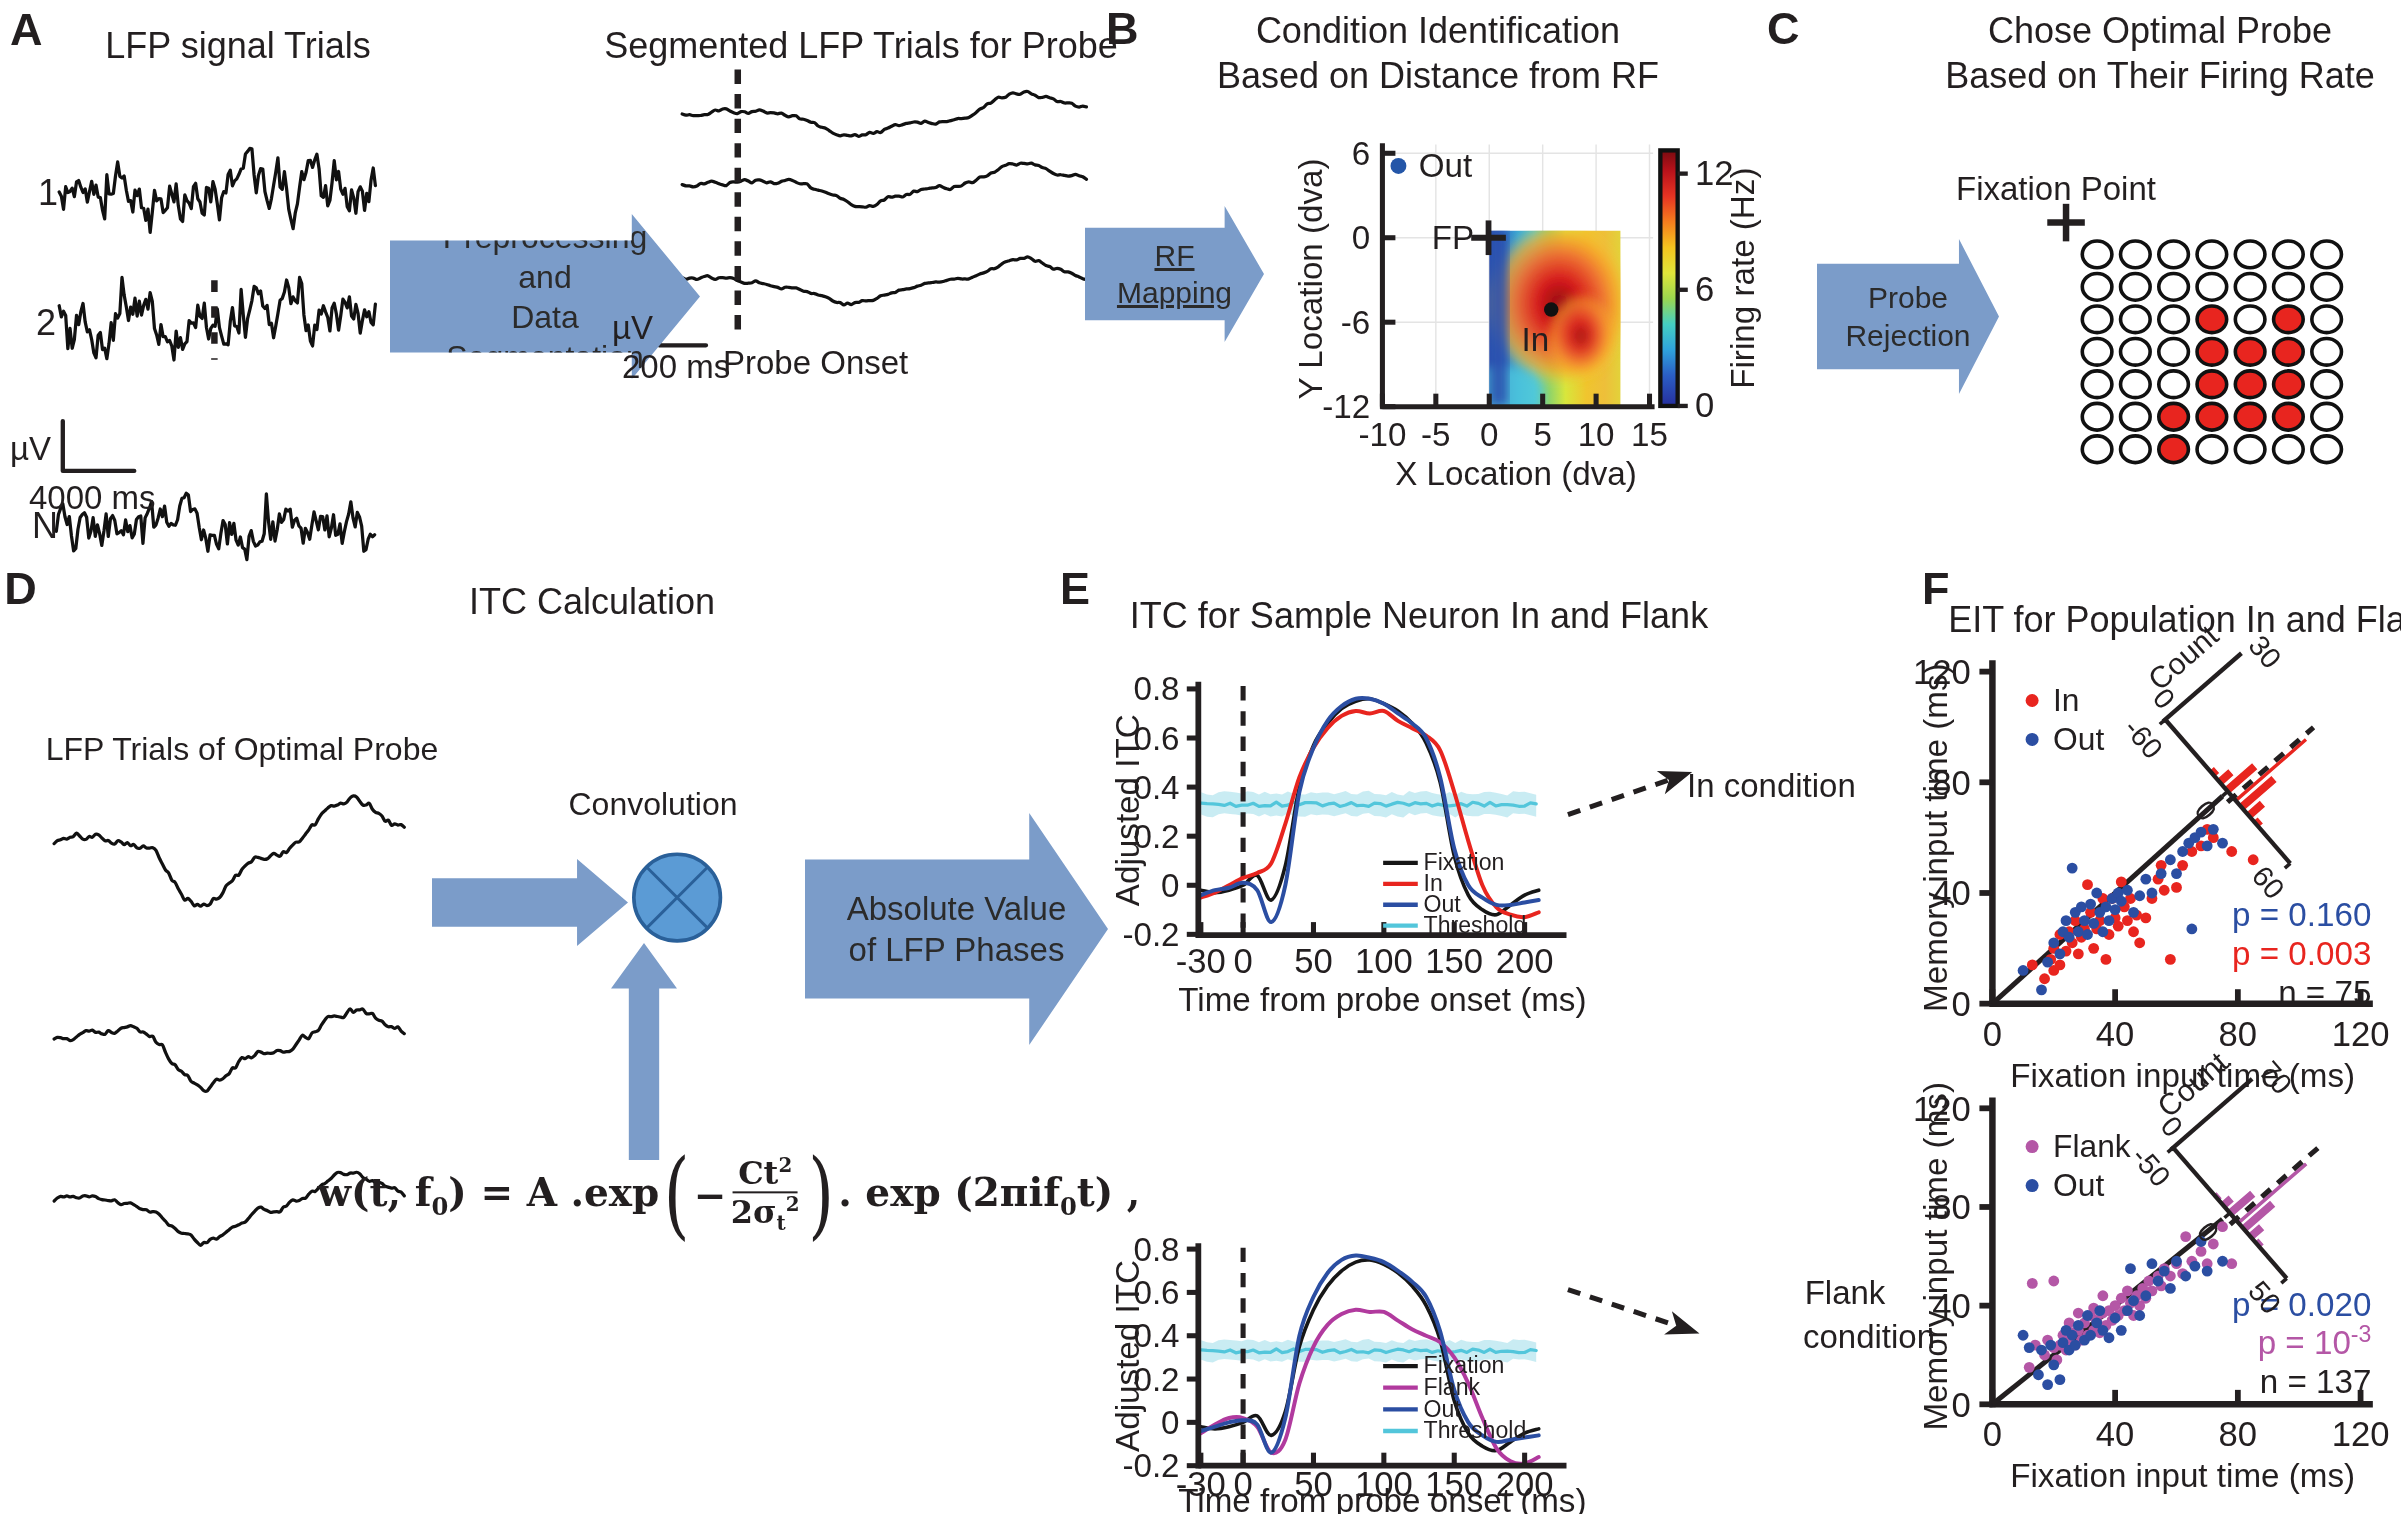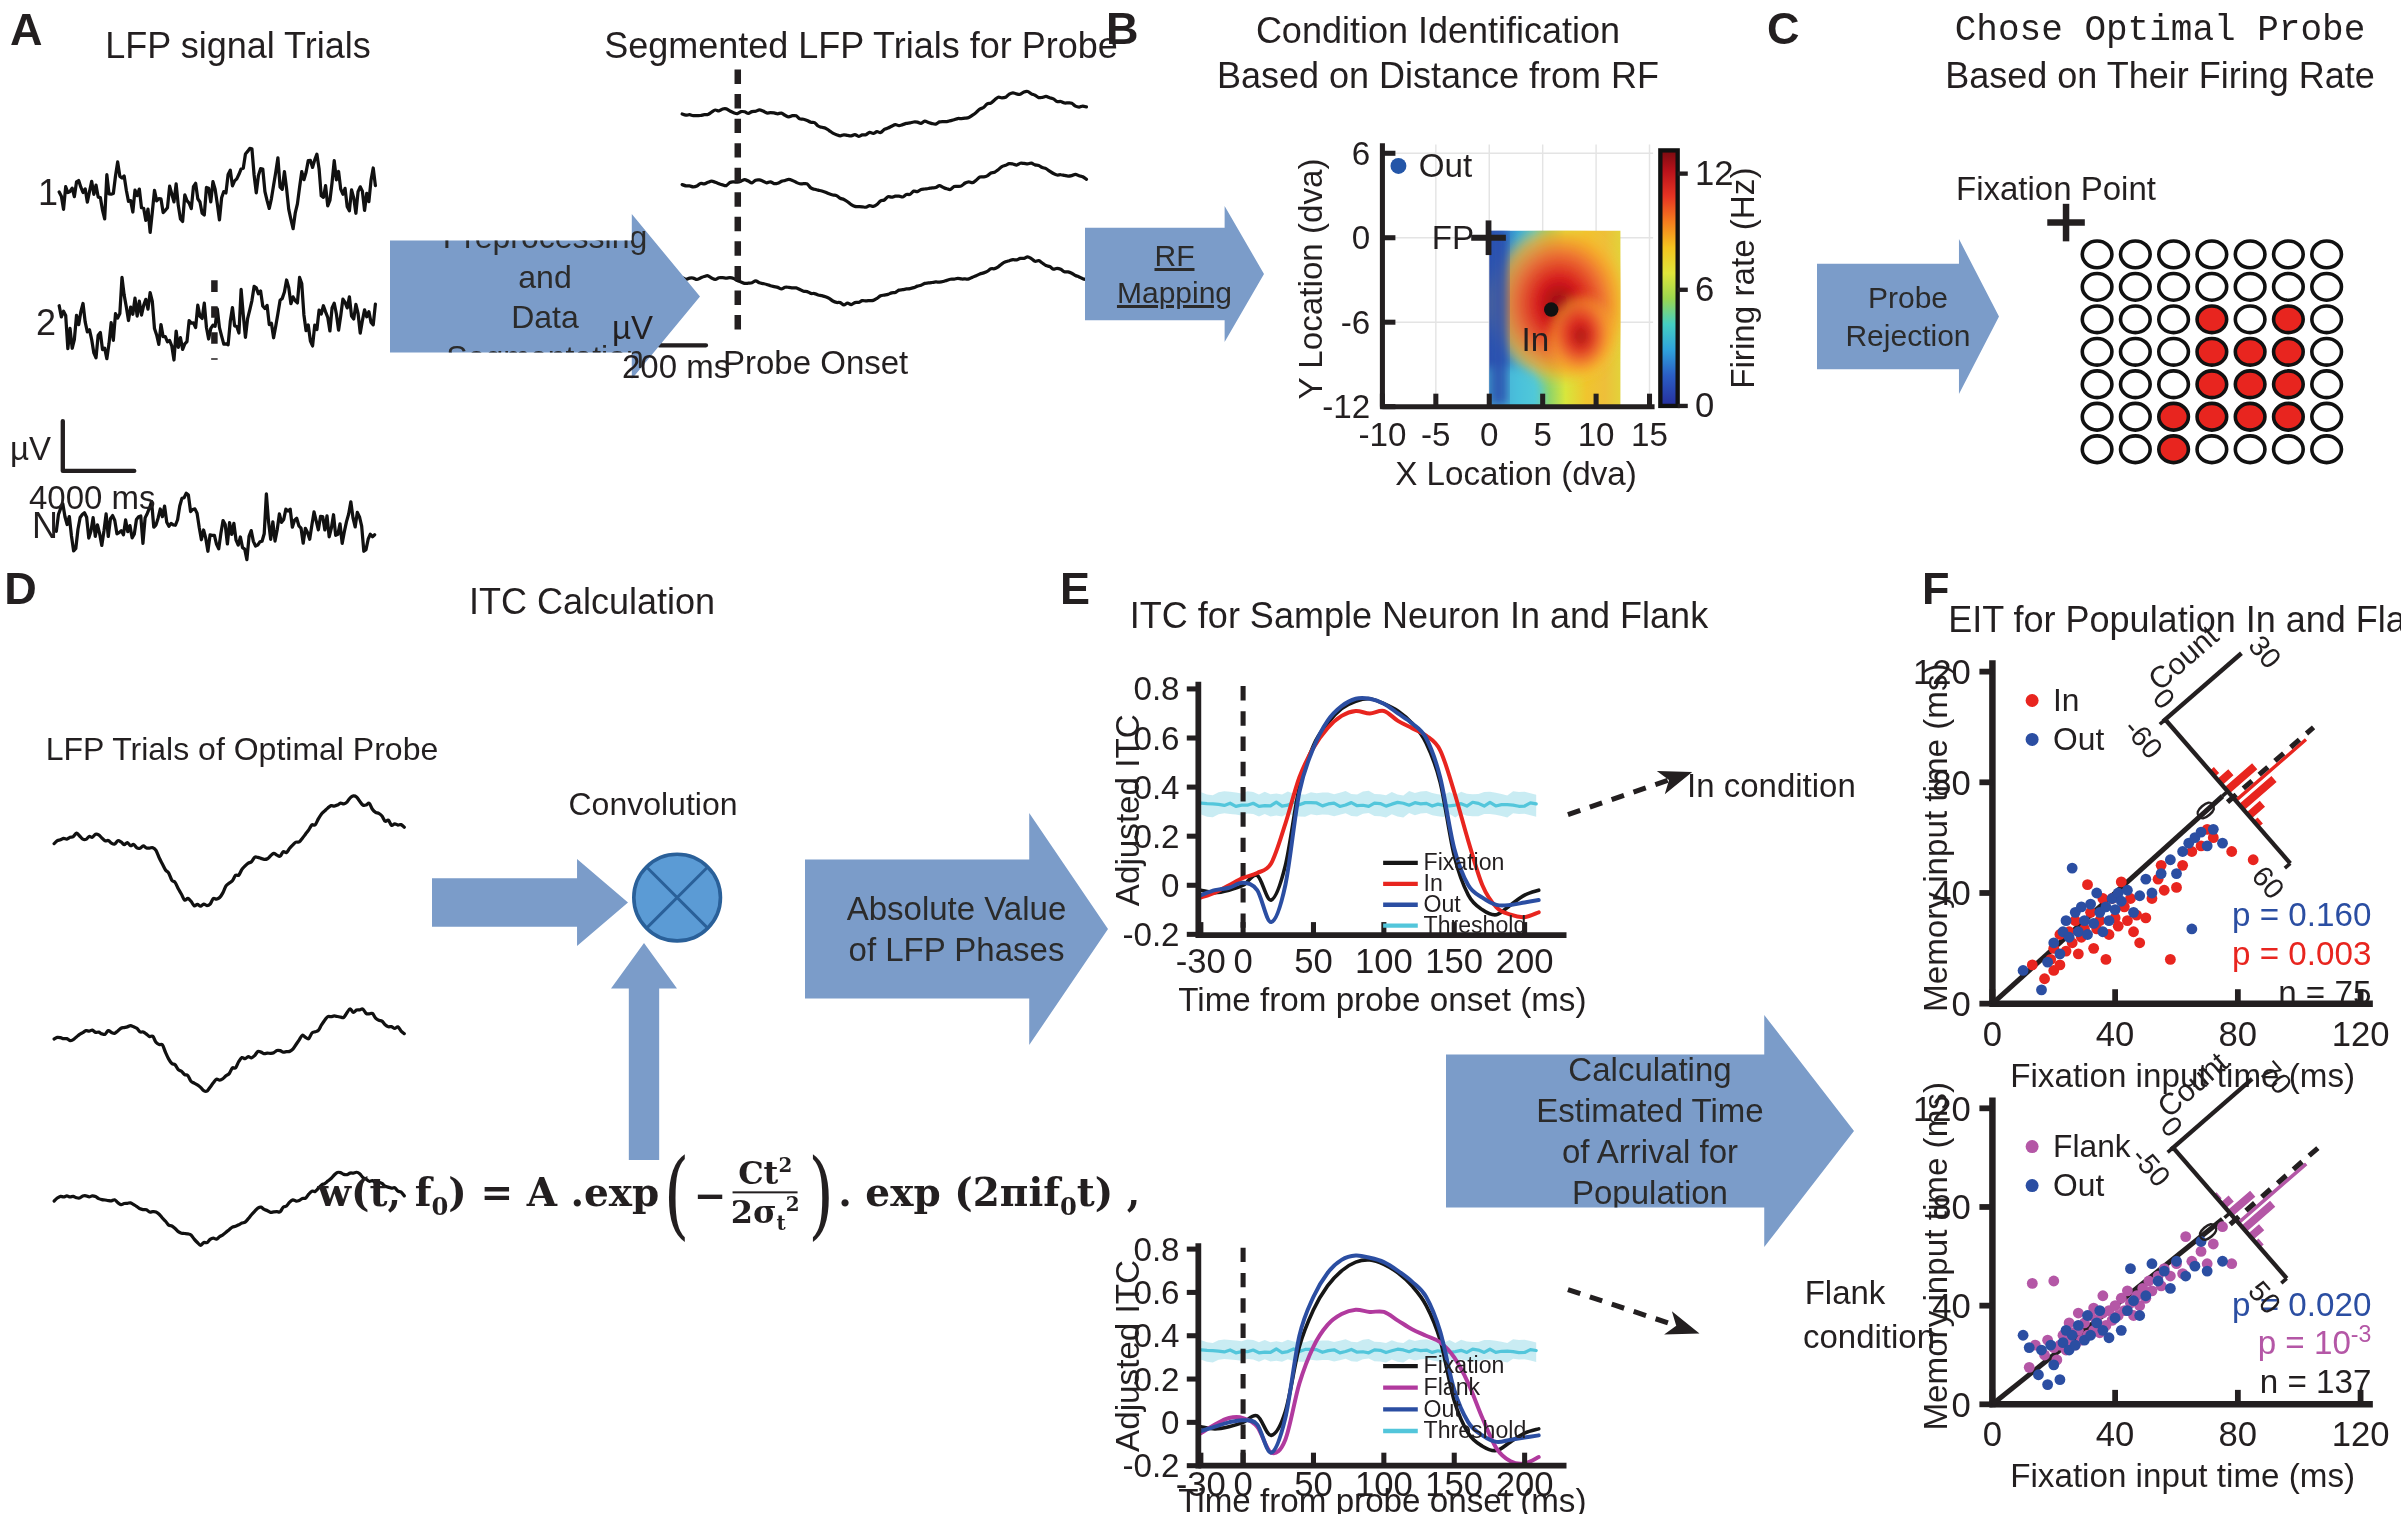--- a/index.html
+++ b/index.html
@@ -580,21 +580,21 @@
   <div class="t" style="left:723px;top:344px;">Probe Onset</div>
 
   <div class="t plabel" style="left:1106px;top:2.9px;">B</div>
   <div class="t title ctr" style="left:1438px;top:10px;text-align:right;">Condition Identification</div>
   <div class="t title ctr" style="left:1438px;top:55px;">Based on Distance from RF</div>
   <div class="arrowR" style="left:1085px;top:206px;width:179px;height:136px;font-size:30px;text-decoration:underline;">
     <div class="inner">RF Mapping</div>
   </div>
 
   <div class="t plabel" style="left:1767px;top:2.9px;">C</div>
-  <div class="t title ctr" style="left:2160px;top:10px;font-family:Liberation Mono, monospace;">Chose Optimal Probe</div>
+  <div class="t title ctr" style="left:2160px;top:10px;">Chose Optimal Probe</div>
   <div class="t title ctr" style="left:2160px;top:55px;">Based on Their Firing Rate</div>
   <div class="t ctr" style="left:2056px;top:170px;">Fixation Point</div>
   <div class="arrowR" style="left:1817px;top:239px;width:182px;height:155px;font-size:30px;">
     <div class="inner">
       <div>Probe</div>
       <div>Rejection</div>
     </div>
   </div>
 
   <div class="t plabel" style="left:4.3px;top:563px;">D</div>
@@ -619,23 +619,17 @@
     </span>
     <span class="paren">)</span>
     <span><span>. exp (2πif</span><sub>0</sub><span>t) ,</span></span>
   </div>
 
   <div class="t plabel" style="left:1060px;top:563px;">E</div>
   <div class="t title ctr" style="left:1419px;top:595px;">ITC for Sample Neuron In and Flank</div>
   <div class="t" style="left:1687px;top:767px;">In condition</div>
   <div class="t ctr" style="left:1845px;top:1274px;">Flank</div>
   <div class="t ctr" style="left:1840px;top:1318px;margin-left:29px;">condition</div>
-  <div class="arrowR" style="left:1446px;top:1015px;width:408px;height:232px;font-size:33px;clip-path:polygon(0 17%,78% 17%,78% 0,100% 50%,78% 100%,78% 83%,0 83%);">
-    <div class="inner">
-      <div>Calculating Estimated Time</div>
-      <div>of Arrival for Population</div>
-    </div>
-  </div>
 
   <div class="t plabel" style="left:1922px;top:563px;">F</div>
   <div class="t title ctr" style="left:2196px;top:599px;">EIT for Population In and Flank</div>
 </div>
 
 
 </body></html>

